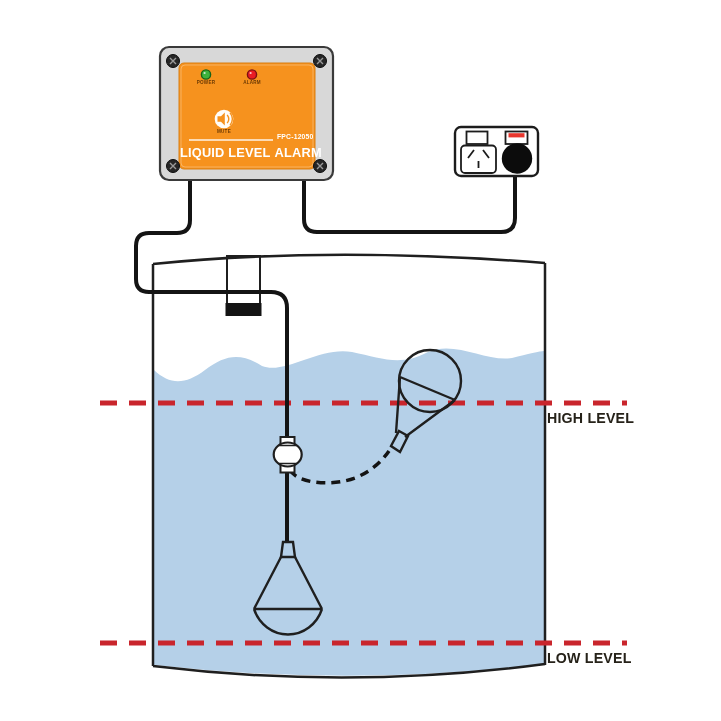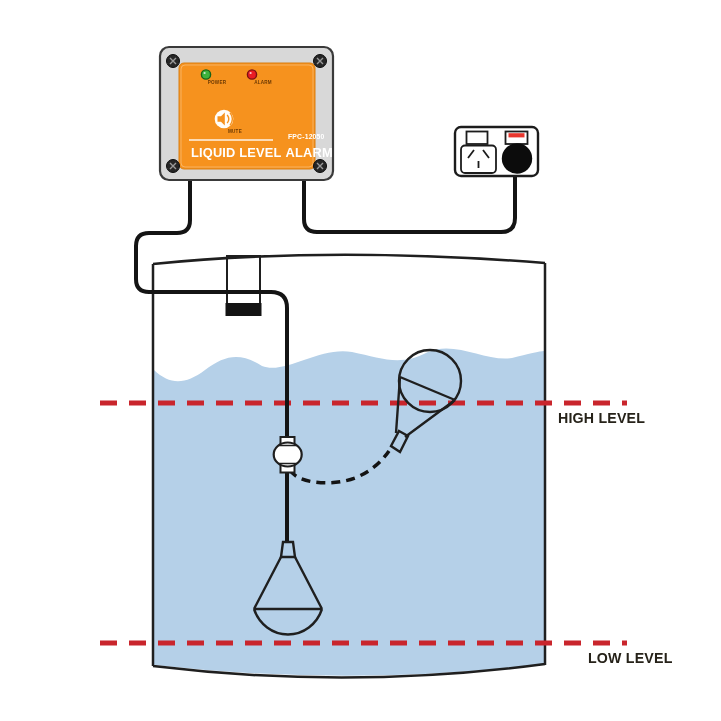--- a/index.html
+++ b/index.html
@@ -1,19 +1,19 @@
 <!DOCTYPE html>
 <html><head>
 <meta charset="utf-8">
 <style>
   html,body{margin:0;padding:0;background:#ffffff;}
   #stage{position:relative;width:721px;height:721px;background:#ffffff;overflow:hidden;
          font-family:"Liberation Sans", sans-serif;}
   #stage svg{position:absolute;left:0;top:0;}
-  .txt{position:absolute;white-space:nowrap;padding-left:11px;}
+  .txt{position:absolute;white-space:nowrap;}
   .led-lbl{font-size:4.6px;font-weight:700;color:rgba(92,48,0,.9);text-align:center;letter-spacing:.2px;}
   .model-lbl{font-size:6.8px;font-weight:600;color:#ffffff;letter-spacing:.2px;}
   .box-title{font-size:12.8px;color:#ffffff;text-align:center;letter-spacing:.2px;}
   .box-title .t1{font-weight:600;}
   .box-title .t2{font-weight:800;margin-left:4px;}
   .lvl-lbl{font-size:14.2px;font-weight:700;color:#262219;letter-spacing:.2px;}
 </style>
 </head>
 <body>
 
@@ -106,15 +106,15 @@
 </svg>
 
 <div class="txt led-lbl" style="left:191px;top:80px;width:30px;">POWER</div>
 <div class="txt led-lbl" style="left:237px;top:80px;width:30px;">ALARM</div>
 <div class="txt led-lbl" style="left:210px;top:129px;width:28px;">MUTE</div>
 <div class="txt model-lbl" style="left:277px;top:132.5px;">FPC-12050</div>
 <div class="txt box-title" style="left:180px;top:145px;width:134px;">
   <span class="t1">LIQUID LEVEL</span><span class="t2">ALARM</span>
 </div>
 <div class="txt lvl-lbl" style="left:547px;top:410px;text-align:center;">HIGH LEVEL</div>
-<div class="txt lvl-lbl" style="left:547px;top:650px;margin-left:30px;">LOW LEVEL</div>
+<div class="txt lvl-lbl" style="left:547px;top:650px;">LOW LEVEL</div>
 
 </div>
 
 </body></html>

